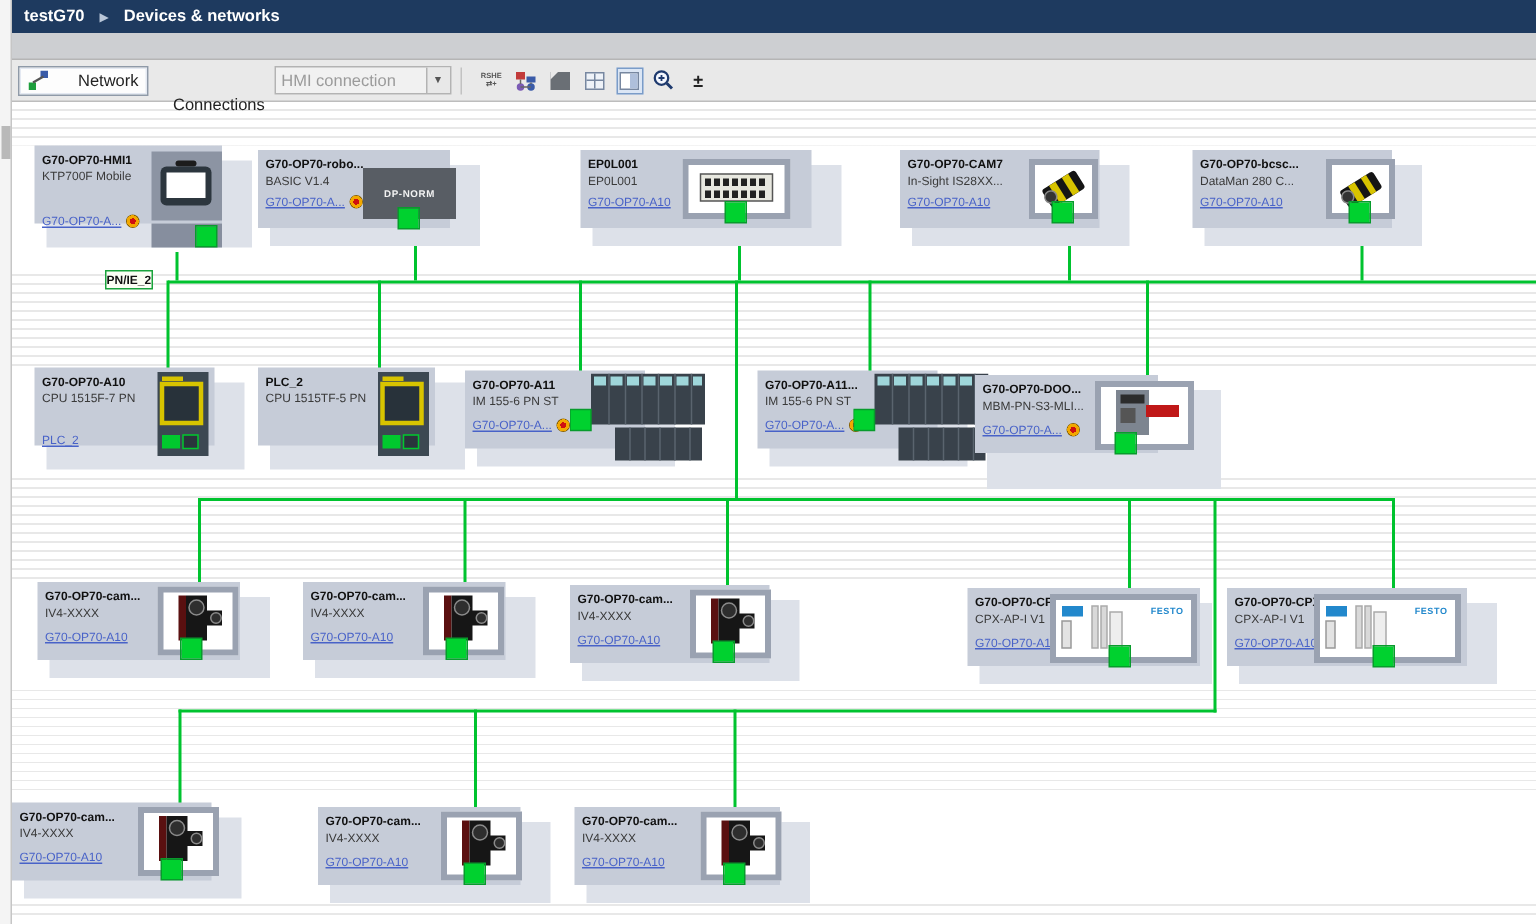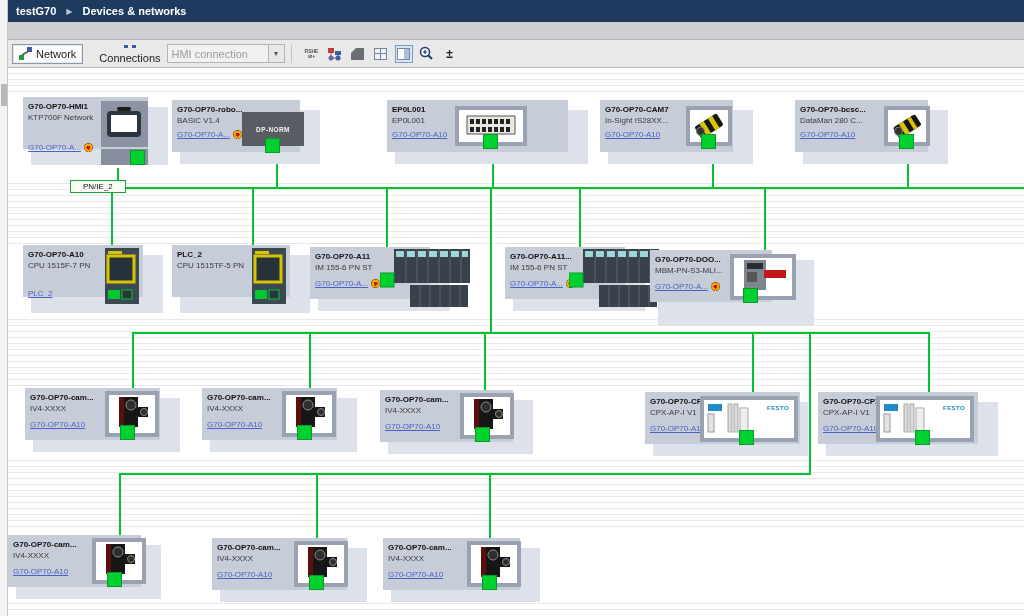--- a/index.html
+++ b/index.html
@@ -9,21 +9,21 @@
   
   #gutter { position:absolute; left:0; top:0; width:8px; height:616px; background:#f4f4f4; border-right:1px solid #c6c6c6; z-index:6; }
   #gutter .thumb { position:absolute; left:1px; top:84px; width:6px; height:22px; background:#b9b9b9; }
   #titlebar { position:absolute; left:8px; top:0; width:1016px; height:22px; background:#1e3a5f; color:#fff; display:flex; align-items:center; z-index:6; }
   #titlebar .proj { font-size:11px; font-weight:bold; margin-left:8px; }
   #titlebar .chev { font-size:8px; color:#b9c6d8; margin:0 10px; }
   #titlebar .page { font-size:11px; font-weight:bold; }
   #subbar { position:absolute; left:8px; top:22px; width:1016px; height:18px; background:#cdcfd2; border-bottom:1px solid #b5b5b5; z-index:6; }
   #toolbar { position:absolute; left:8px; top:40px; width:1016px; height:28px; background:#e9e9e9; border-bottom:1px solid #bdbdbd; display:flex; align-items:center; z-index:6; }
 
-  .tbtn { height:20px; display:flex; align-items:center; gap:4px; font-size:11px; color:#222; padding:0 6px; }
+  .tbtn { height:20px; display:flex; align-items:center; gap:20px; font-size:11px; color:#222; padding:0 6px; }
   .tbtn.raised { background:#fdfdfd; border:1px solid #8f9aa8; box-shadow:inset 0 0 0 1px #e4e9f2; margin-left:4px; }
   .tbtn.flat { margin-left:10px;flex-direction:column; }
   .sep { width:1px; height:18px; background:#c2c2c2; margin:0 6px; }
 
   #conn-select { width:118px; height:19px; background:#f1f1f1; border:1px solid #b3b3b3; display:flex; align-items:center; }
   #conn-select .val { flex:1; font-size:11px; color:#9b9b9b; padding-left:4px; white-space:nowrap; overflow:hidden; }
   #conn-select .arrow { width:16px; height:17px; border-left:1px solid #b3b3b3; background:#e8e8e8; color:#555; font-size:7px; display:flex; align-items:center; justify-content:center; }
 
   .ticon { width:18px; height:18px; margin-left:5px; display:flex; align-items:center; justify-content:center; position:relative; }
   .ticon.active { border:1px solid #7a9cc8; background:#dbe6f5; }
@@ -37,21 +37,21 @@
   .glyph-rshe { font-size:5px; line-height:5px; color:#555; text-align:center; font-weight:bold; }
   .glyph-fit { font-size:12px; font-weight:bold; color:#222; line-height:12px; }
 
   
   #canvas { position:absolute; left:8px; top:68px; width:1016px; height:548px; background:#fff; overflow:hidden; }
   .stripes { position:absolute; left:0; width:1016px; background:repeating-linear-gradient(180deg,#ffffff 0px,#ffffff 5px,#e8e8e8 5px,#e8e8e8 6px); z-index:0; }
 
   .hline,.vline { position:absolute; background:#00c32f; z-index:1; }
   .hline { height:2px; } .vline { width:2px; }
 
-  #subnet-label { position:absolute; left:62px; top:112px; background:#fbfef4; border:1px solid #19a33c; font-size:8px; font-weight:normal; color:#111; padding:1px 12px; z-index:3; }
+  #subnet-label { position:absolute; left:62px; top:112px; background:#fbfef4; border:1px solid #19a33c; font-size:8px; font-weight:bold; color:#111; padding:1px 0; z-index:3; }
 
   
   .dev { position:absolute; z-index:2; }
   .pale { position:absolute; left:8px; top:10px; right:-20px; bottom:-12px; background:#dde1e9; }
   .box { position:absolute; left:0; top:0; width:100%; height:52px; background:#c6ccd8; }
   .dtitle { position:absolute; left:5px; top:5px; font-size:8px; font-weight:bold; color:#101010; white-space:nowrap;text-align:center; }
   .dmodel { position:absolute; left:5px; top:16px; font-size:8px; color:#3a3a3a; white-space:nowrap; }
   .dlink  { position:absolute; left:5px; top:38px; font-size:8px; white-space:nowrap; display:flex; align-items:center; }
   .dlink a { color:#4862c8; text-decoration:underline; cursor:pointer; }
   .diag { width:9px; height:9px; border-radius:50%; display:inline-block; margin-left:3px;
@@ -171,21 +171,21 @@
   <div class="vline" style="left:111px;top:405px;height:65px"></div>
   <div class="vline" style="left:308px;top:405px;height:66px"></div>
   <div class="vline" style="left:481px;top:405px;height:66px"></div>
 
   <div id="subnet-label">PN/IE_2</div>
 
   <div class="dev" style="left:15px;top:29px;width:125px;height:52px">
     <div class="pale" style="bottom:-16px"></div>
     <div class="box">
       <div class="dtitle">G70-OP70-HMI1</div>
-      <div class="dmodel">KTP700F Network</div>
+      <div class="dmodel">KTP700F Mobile</div>
       <div class="dlink" style="top:46px">
           <a>G70-OP70-A...</a>
           <span class="diag"></span>
         </div>
       <div class="tile tile-hmi" style="left:78px;top:4px;width:47px;height:46px">
         <svg width="47" height="46">
             <rect x="16" y="6" width="14" height="4" rx="2" fill="#1c1c1c"></rect>
             <rect x="6" y="10" width="34" height="26" rx="4" fill="#2c363e"></rect>
             <rect x="10" y="14" width="26" height="17" fill="#fff"></rect>
           </svg>
@@ -205,21 +205,21 @@
           <a>G70-OP70-A...</a>
           <span class="diag"></span>
         </div>
       <div class="tile tile-dpnorm" style="left:70px;top:12px;width:62px;height:34px">
         <span>DP-NORM</span>
         <span class="port"></span>
       </div>
     </div>
   </div>
 
-  <div class="dev" style="left:379px;top:32px;width:181px;height:52px">
+  <div class="dev" style="left:379px;top:32px;width:154px;height:52px">
     <div class="pale"></div>
     <div class="box">
       <div class="dtitle">EP0L001</div>
       <div class="dmodel">EP0L001</div>
       <div class="dlink" style="top:30px">
           <a>G70-OP70-A10</a>
         </div>
       <div class="tile tile-frame" style="left:68px;top:6px;width:72px;height:40px">
         <svg width="64" height="32">
             <rect x="8" y="6" width="48" height="18" fill="#e8e8e0" stroke="#555"></rect>

